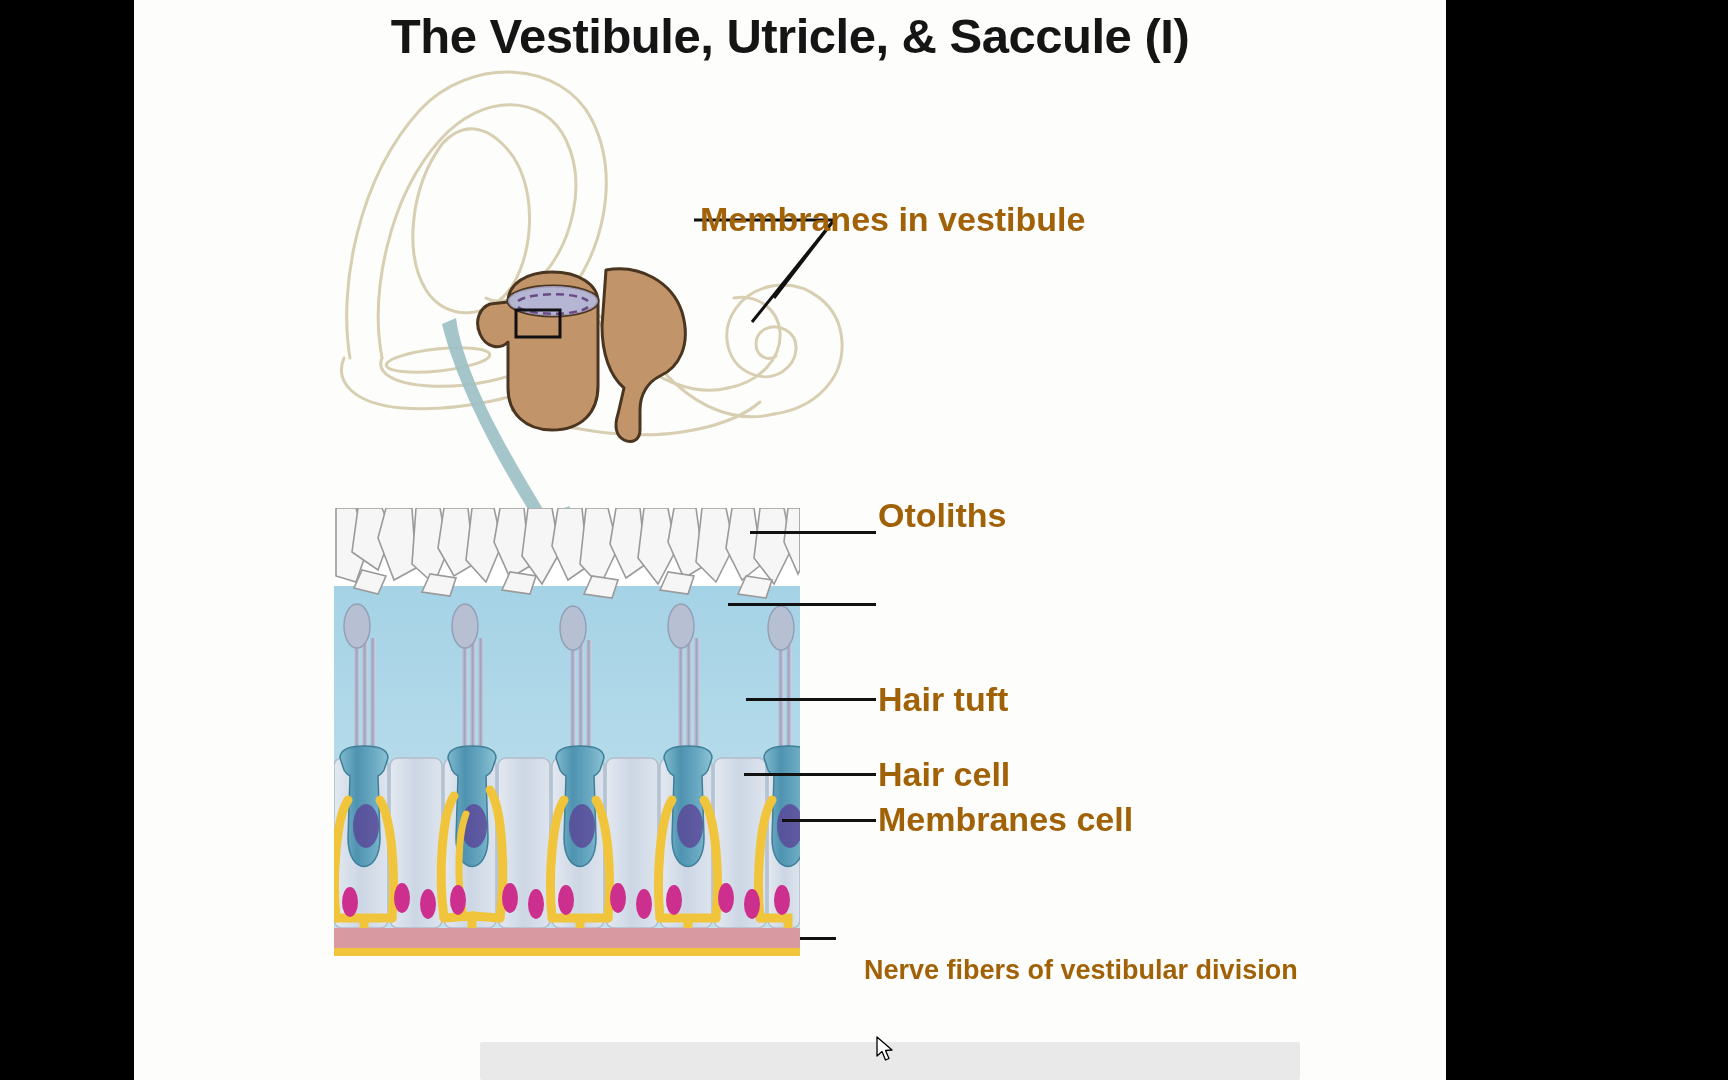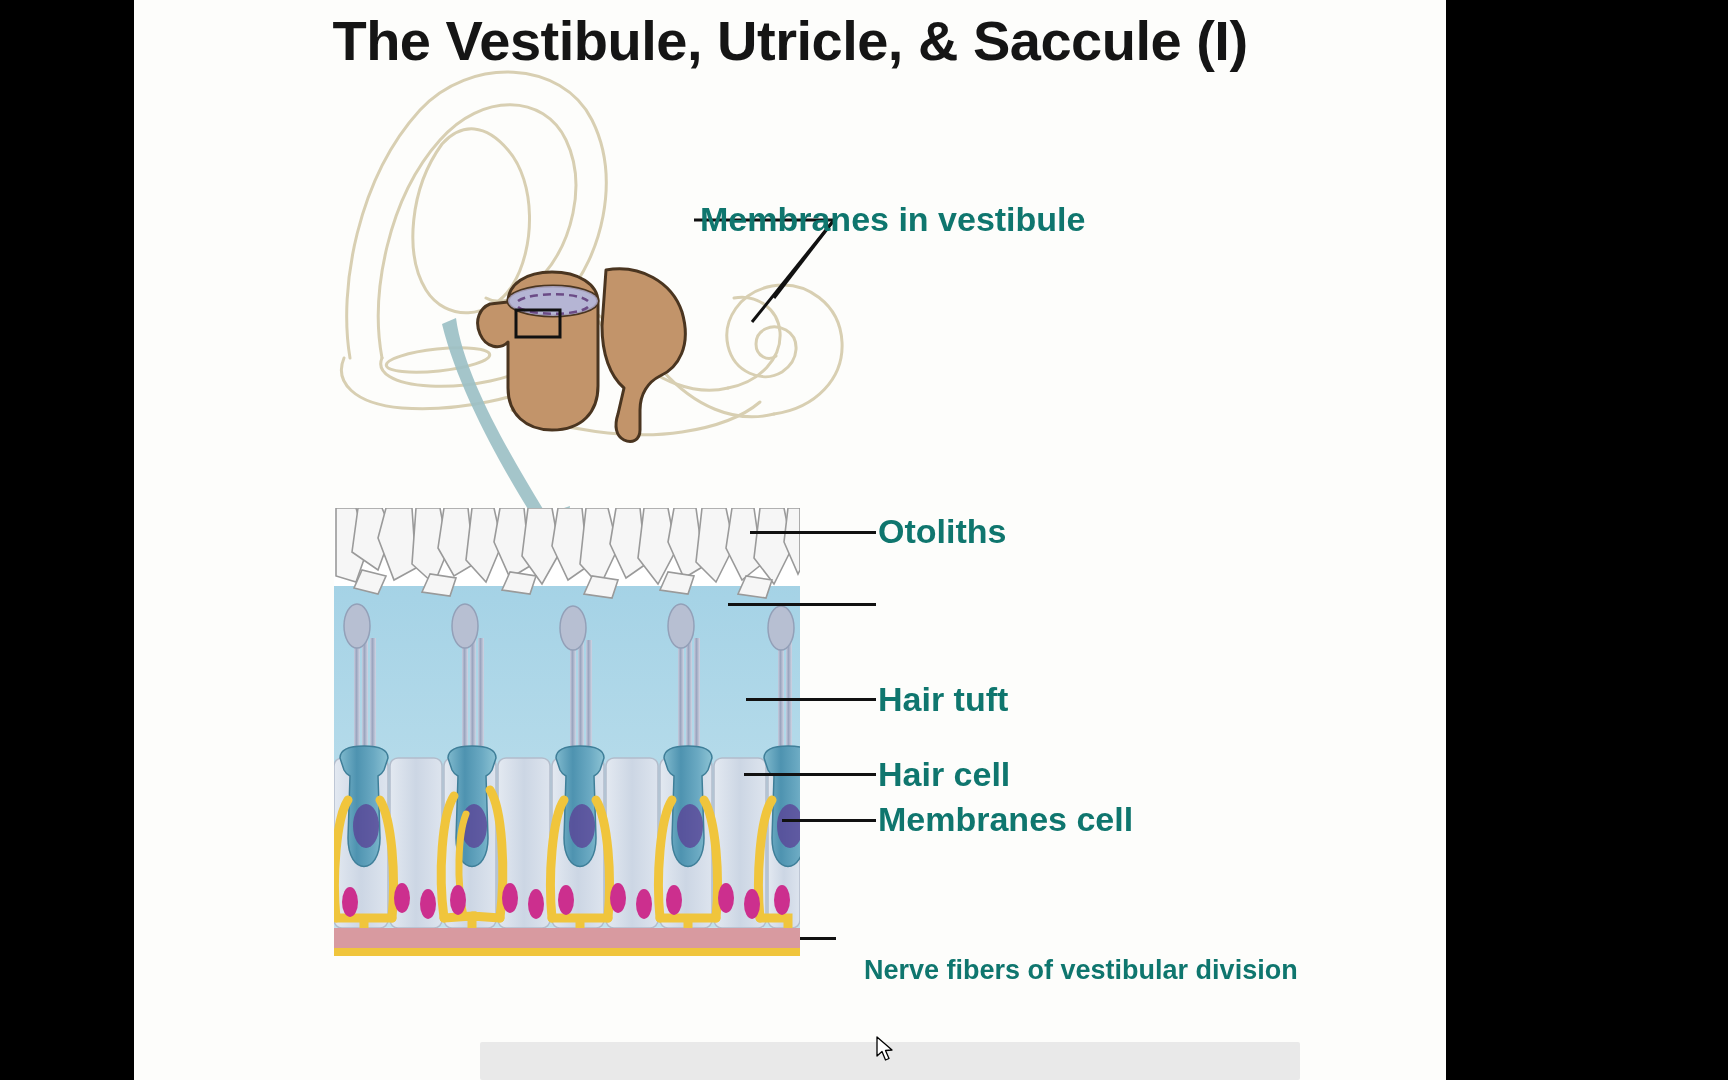--- a/index.html
+++ b/index.html
@@ -6,29 +6,29 @@
   body{width:1728px;height:1080px;overflow:hidden;font-family:"Liberation Sans",sans-serif;}
 
   #stage{position:relative;width:1728px;height:1080px;background:#000;overflow:hidden;}
 
   
   #slide{position:absolute;left:134px;top:0;width:1312px;height:1080px;
          background:#fdfdfb;overflow:hidden;}
 
   
   #title{position:absolute;left:0;top:8px;width:1312px;text-align:center;
-         font-size:56px;font-weight:bold;color:#151515;letter-spacing:-0.5px;
+         font-size:49px;font-weight:bold;color:#151515;letter-spacing:-0.5px;
          font-family:"Liberation Sans",sans-serif;white-space:nowrap;}
 
   
   #ear{position:absolute;left:196px;top:58px;width:520px;height:400px;}
   #ear svg{display:block;}
 
   
-  .lbl{position:absolute;font-weight:bold;color:#0f766e;white-space:nowrap;
+  .lbl{position:absolute;font-weight:bold;color:#a16207;white-space:nowrap;
        font-family:"Liberation Sans",sans-serif;}
   .lbl.big{font-size:34px;}
   .lbl.sm{font-size:27px;line-height:1.02;white-space:normal;}
 
   
   .leader{position:absolute;background:#111;height:3px;}
 
   
   #macula{position:absolute;left:200px;top:508px;width:466px;height:448px;
           overflow:hidden;background:#bfe0ec;}
@@ -266,21 +266,21 @@
             <ellipse cx="448" cy="392" rx="8" ry="15"></ellipse>
           </g>
 
           <rect x="0" y="420" width="466" height="24" fill="#d89aa0"></rect>
           <rect x="0" y="440" width="466" height="8" fill="#f0c53c"></rect>
         </g>
       </svg>
     </div>
 
     <div class="leader" style="left:616px;top:531px;width:126px;"></div>
-    <div class="lbl big" style="left:744px;top:512px;text-align:right;">Otoliths</div>
+    <div class="lbl big" style="left:744px;top:496px;text-align:right;">Otoliths</div>
 
     <div class="leader" style="left:594px;top:603px;width:148px;"></div>
 
     <div class="leader" style="left:612px;top:698px;width:130px;"></div>
     <div class="lbl big" style="left:744px;top:680px;">Hair tuft</div>
 
     <div class="leader" style="left:610px;top:773px;width:132px;"></div>
     <div class="lbl big" style="left:744px;top:755px;">Hair cell</div>
 
     <div class="leader" style="left:648px;top:819px;width:94px;"></div>

